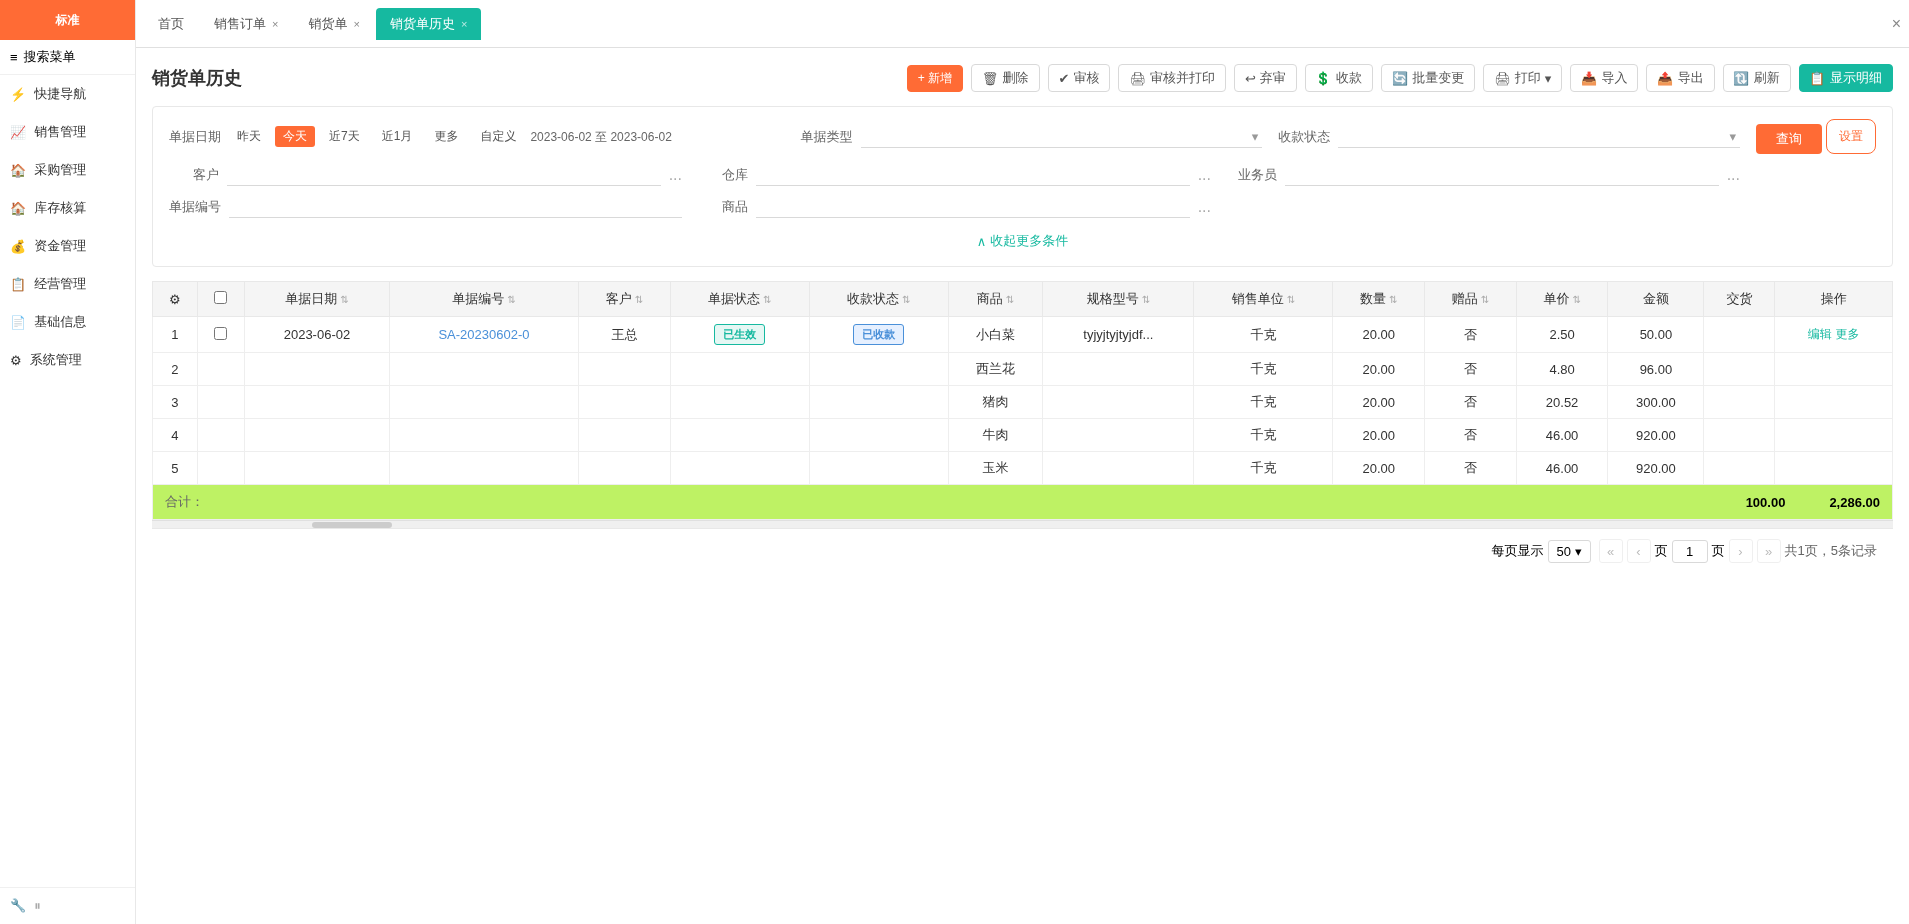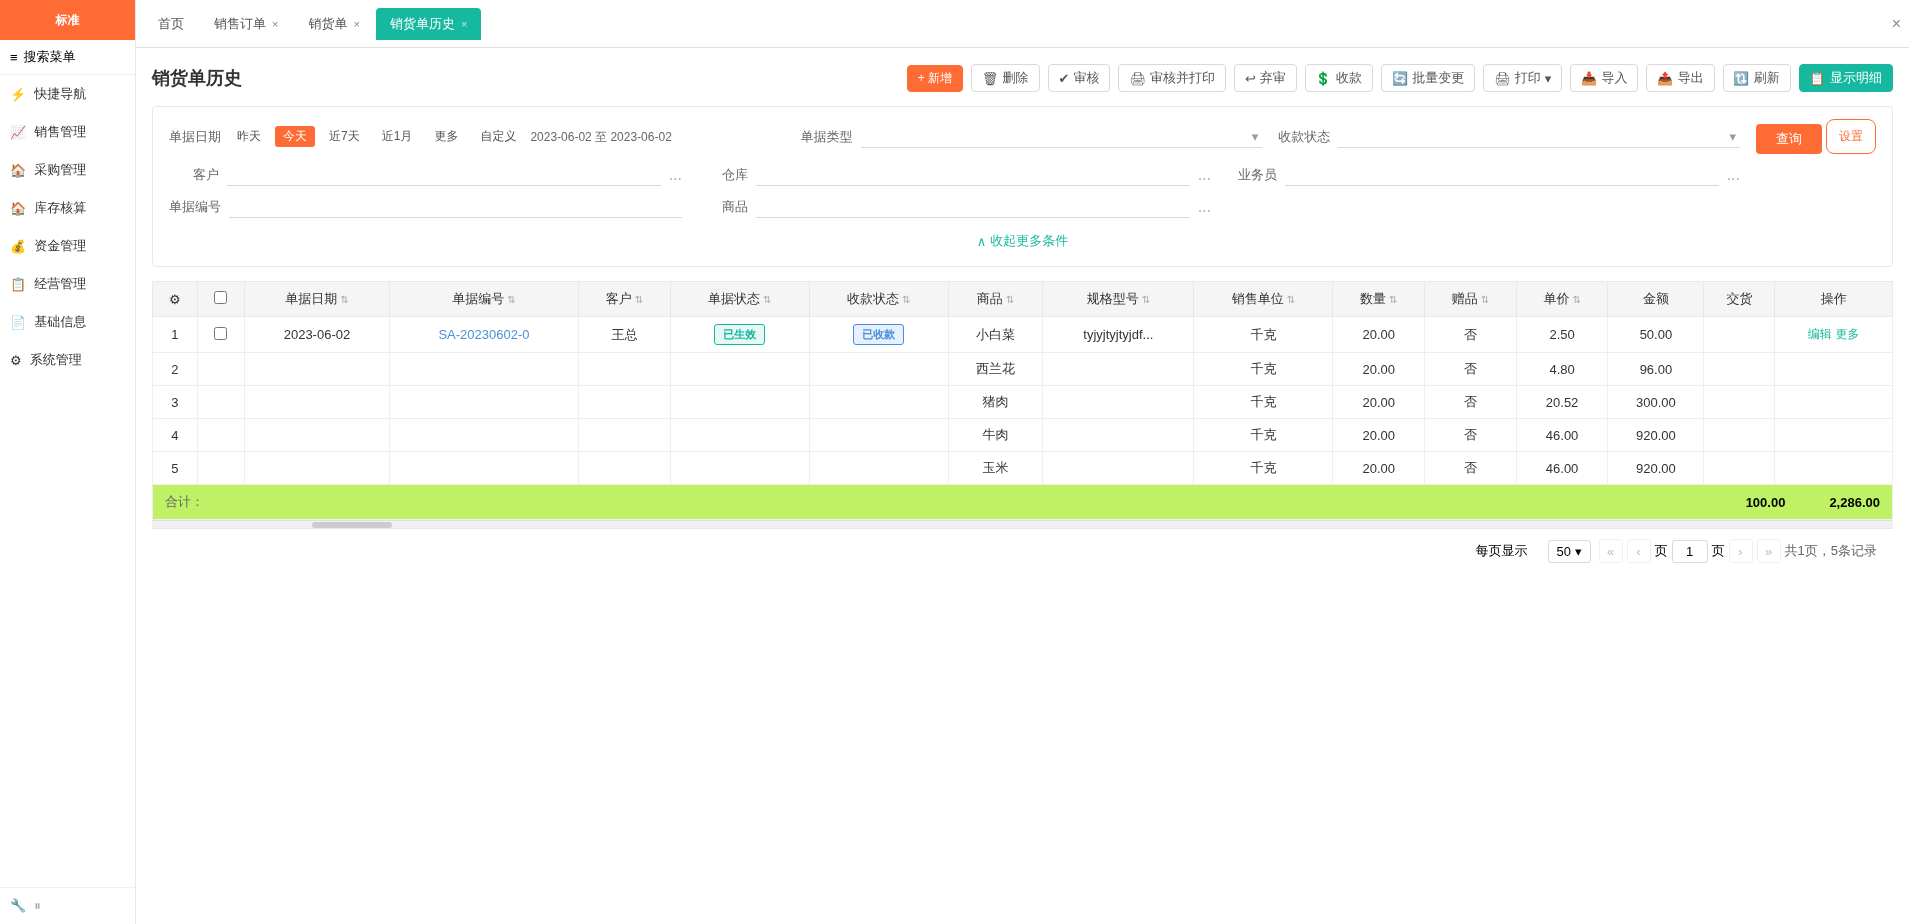--- a/index.html
+++ b/index.html
@@ -277,21 +277,21 @@
       display: flex;
       align-items: center;
       justify-content: flex-end;
       padding: 10px 16px;
       gap: 8px;
       border-top: 1px solid #e8e8e8;
     }
     .page-size-select {
       display: flex;
       align-items: center;
-      gap: 20px;
+      gap: 4px;
     }
     .select-box {
       border: 1px solid #d9d9d9;
       padding: 3px 8px;
       border-radius: 3px;
       cursor: pointer;
       display: flex;
       align-items: center;
       gap: 4px;
     }

